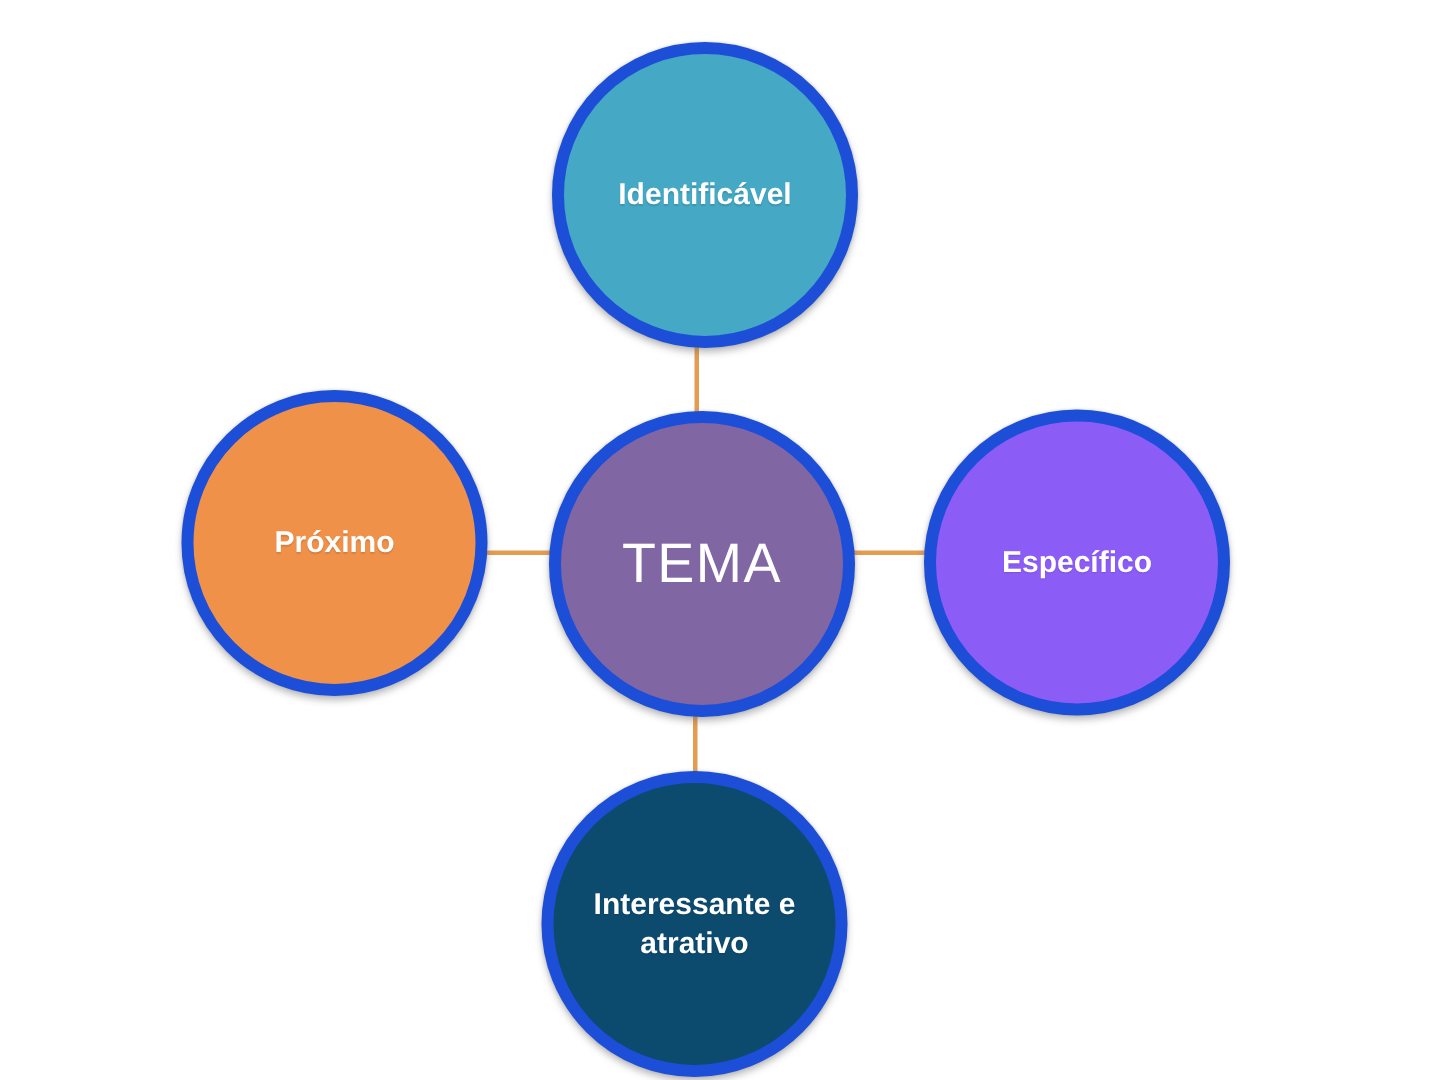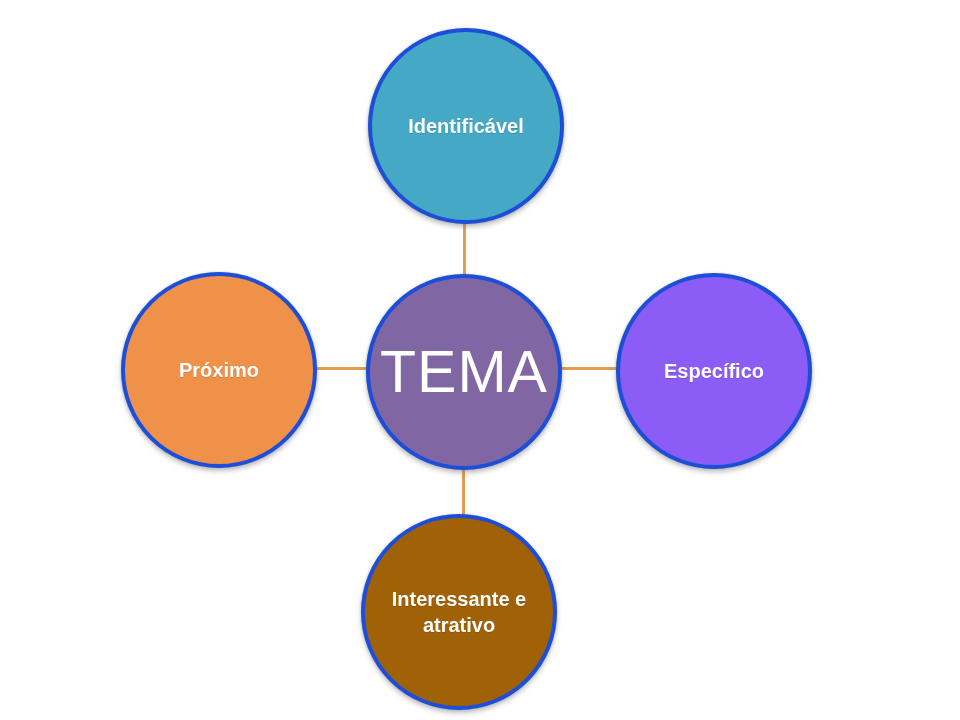--- a/index.html
+++ b/index.html
@@ -26,45 +26,45 @@
   .connector-top    { left: 463px; top: 220px; height: 58px; }
   .connector-bottom { left: 462px; top: 466px; height: 52px; }
   .connector-left   { left: 306px; top: 367px; width: 66px; }
   .connector-right  { left: 558px; top: 367px; width: 62px; }
   
   .node {
     position: absolute;
     width: 188px;
     height: 188px;
     border-radius: 50%;
-    border: 4px solid #1d4ed8;
+    border: 8px solid #1d4ed8;
     box-sizing: content-box;
     box-shadow: 0 3px 5px rgba(110,110,110,0.45), 0 0 2px rgba(130,130,130,0.35);
     display: flex;
     align-items: center;
     justify-content: center;
     text-align: center;
     z-index: 2;
   }
   .node .label {
     color: #ffffff;
     font-weight: bold;
     font-size: 20px;
     line-height: 1.3;
     padding: 0 20px;
     text-shadow: 0 1px 1px rgba(0,0,0,0.12);
   }
   .node-top    { left: 368px; top: 28px;  background: #45A8C4; }
-  .node-left   { left: 121px; top: 272px; background: #F0914A; }
+  .node-left   { left: 121px; top: 260px; background: #F0914A; }
   .node-center { left: 366px; top: 274px; background: #8166A4; }
   .node-right  { left: 616px; top: 273px; background: #45CD6A; }
   .node-bottom { left: 361px; top: 514px; background: #A3D65C; }
   .node-center .label {
     font-weight: normal;
-    font-size: 59px;
+    font-size: 37px;
     letter-spacing: 1px;
     padding: 0 10px;
     text-shadow: none;
   }
 </style>
 </head>
 <body>
 
 <div class="canvas">
 
@@ -74,21 +74,21 @@
   <div class="connector h connector-right"></div>
 
   <div class="node node-top" style="background-color: rgb(69, 168, 196);">
     <span class="label">Identificável</span>
   </div>
 
   <div class="node node-right" style="background-color: #8b5cf6;">
     <span class="label">Específico</span>
   </div>
 
-  <div class="node node-bottom" style="background-color: #a16207;">
+  <div class="node node-bottom" style="background-color: #0c4a6e;">
     <span class="label">Interessante e atrativo</span>
   </div>
 
   <div class="node node-left" style="background-color: rgb(240, 145, 74);">
     <span class="label">Próximo</span>
   </div>
 
   <div class="node node-center" style="background-color: rgb(129, 102, 164);">
     <span class="label">TEMA</span>
   </div>

